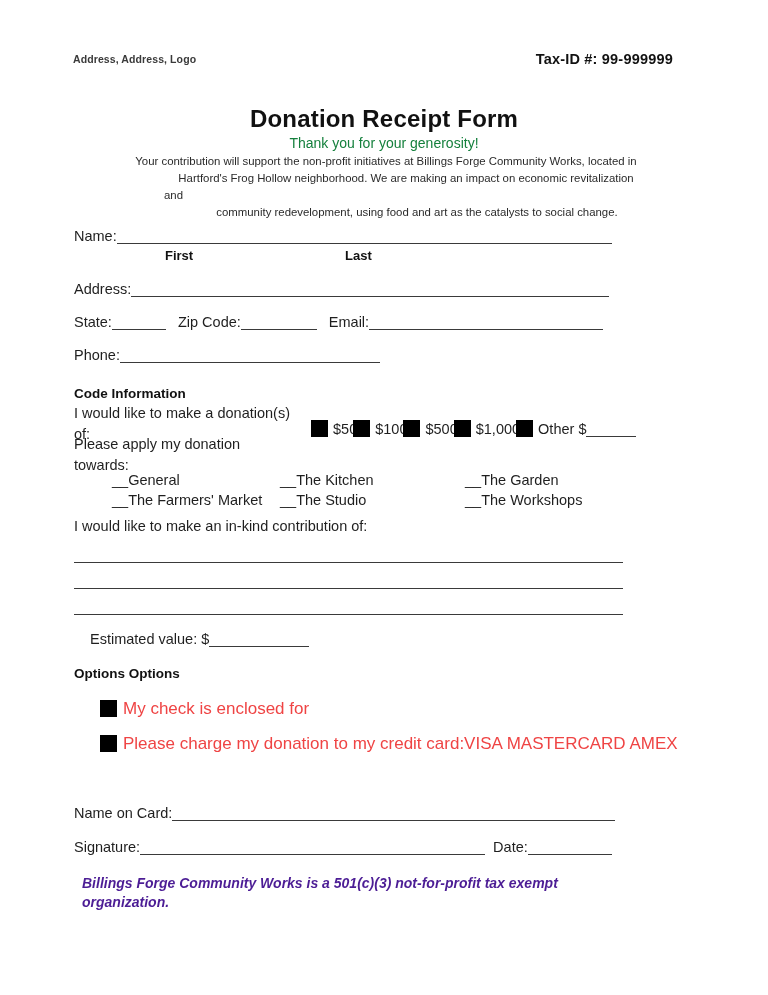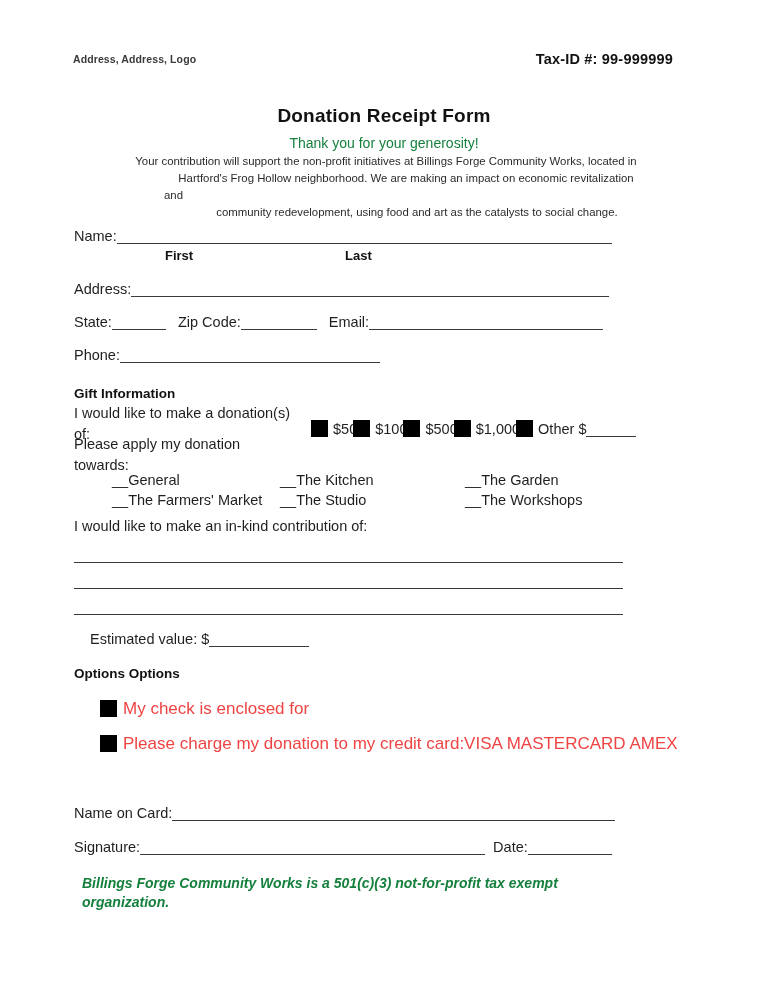--- a/index.html
+++ b/index.html
@@ -39,21 +39,21 @@
     font-weight: bold;
     color: #111;
     letter-spacing: .2px;
   }
 
   .title {
     position: absolute;
     left: 0; top: 105px;
     width: 768px;
     text-align: center;
-    font-size: 19px;
+    font-size: 24px;
     font-weight: bold;
     color: #111;
     letter-spacing: .2px;
   }
   .subtitle {
     position: absolute;
     left: 0; top: 135px;
     width: 768px;
     text-align: center;
     font-size: 14px;
@@ -153,21 +153,21 @@
   }
   .payopt .cbox { margin-right: 6px; vertical-align: -3px; }
 
   .footer {
     position: absolute;
     left: 82px; top: 874px;
     width: 560px;
     font-size: 14px;
     font-weight: bold;
     font-style: italic;
-    color: #15803d;
+    color: #4c1d95;
     line-height: 19px;
   }
 </style>
 </head>
 <body>
 
 <div class="page">
 
   <div class="hdr-addr">Address, Address, Logo</div>
   <div class="hdr-taxid">Tax-ID #: 99-999999</div>
@@ -195,21 +195,21 @@
   <div class="row" style="left:74px; top:314px;">
     <span class="lbl">State:</span><span class="rule" style="width:54px;"></span>
     <span class="lbl" style="margin-left:8px;">Zip Code:</span><span class="rule" style="width:76px;"></span>
     <span class="lbl" style="margin-left:8px;">Email:</span><span class="rule" style="width:234px;"></span>
   </div>
 
   <div class="row" style="left:74px; top:347px;">
     <span class="lbl">Phone:</span><span class="rule" style="width:260px;"></span>
   </div>
 
-  <div class="sec-head" style="left:74px; top:386px;">Gift Information</div>
+  <div class="sec-head" style="left:74px; top:386px;">Code Information</div>
 
   <div class="para-left" style="left:74px; top:403px;">
     <span>I would like to make a donation(s)</span><br>
     <span>of:</span>
   </div>
 
   <div class="para-left" style="left:74px; top:434px;">
     <span>Please apply my donation</span><br>
     <span>towards:</span>
   </div>

